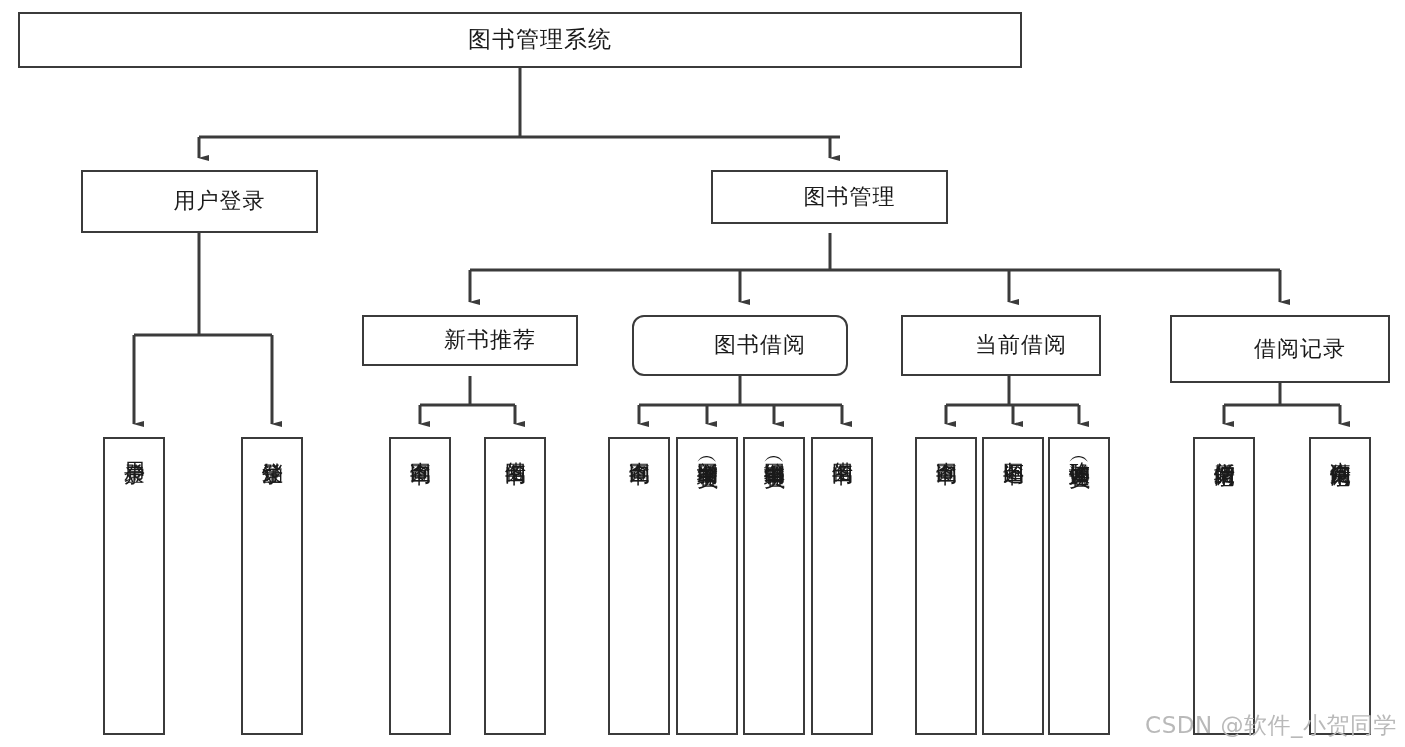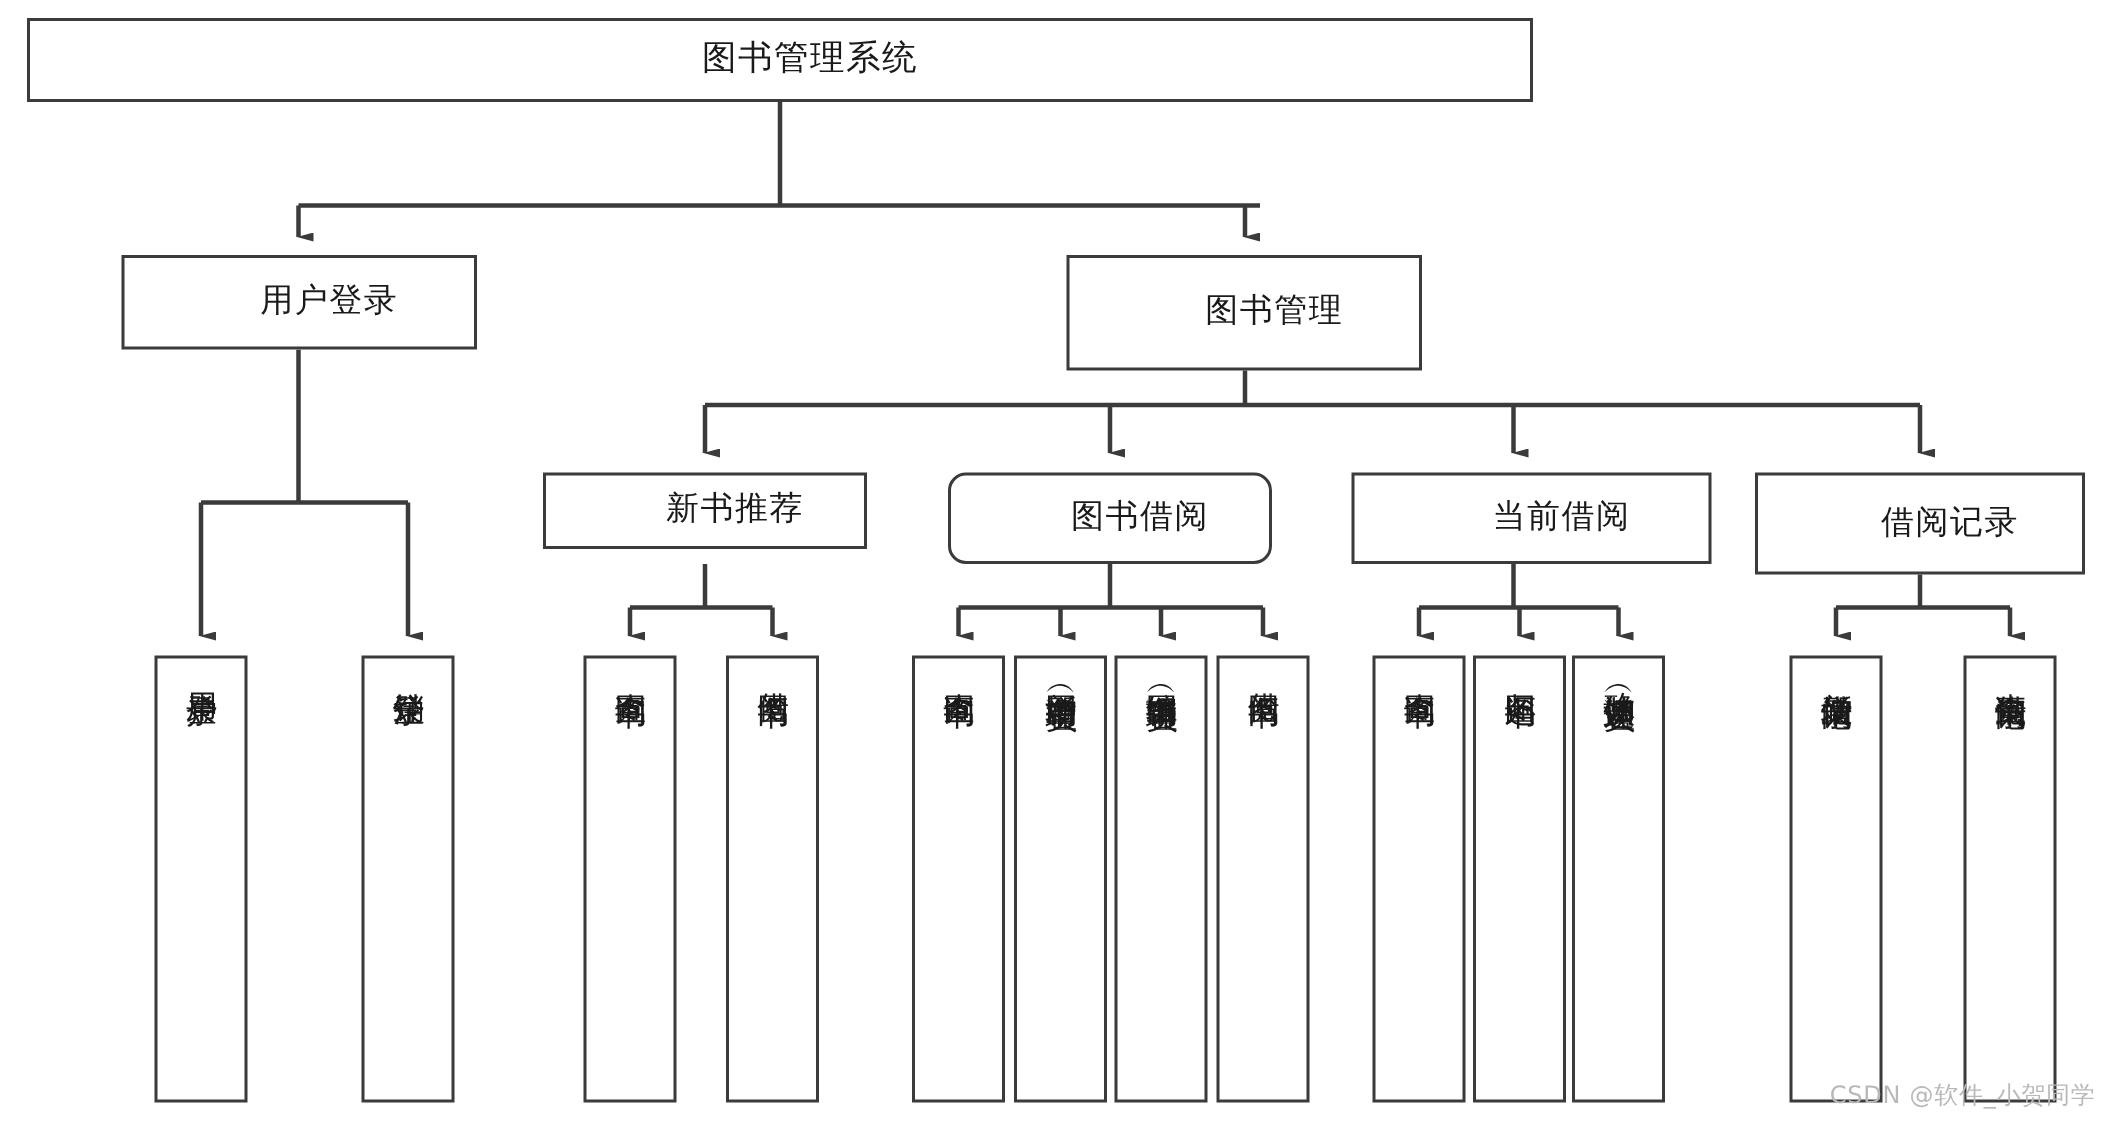--- a/index.html
+++ b/index.html
@@ -58,21 +58,21 @@
     text-align: left;
     max-height: 100%;
   }
   .node.root {
     font-size: 23px;
   }
   .watermark {
     position: absolute;
     right: 8px;
     bottom: 6px;
-    font-size: 16px;
+    font-size: 23px;
     color: #b9b9b9;
     letter-spacing: 0.5px;
     white-space: nowrap;
   }
 </style>
 </head>
 <body>
 
 <div id="canvas">
 
@@ -126,31 +126,31 @@
     </g>
   </svg>
 
   <div class="node horiz root" style="left:18px; top:12px; width:1004px; height:56px;">
     <span>图书管理系统</span>
   </div>
 
   <div class="node horiz" style="left:81px; top:170px; width:237px; height:63px;">
     <span>用户登录</span>
   </div>
-  <div class="node horiz" style="left:711px; top:170px; width:237px; height:77px;">
+  <div class="node horiz" style="left:711px; top:170px; width:237px; height:54px;">
     <span>图书管理</span>
   </div>
 
   <div class="node horiz" style="left:362px; top:315px; width:216px; height:51px;">
     <span>新书推荐</span>
   </div>
   <div class="node horiz" style="left:632px; top:315px; width:216px; height:61px;border-radius:12px;">
     <span>图书借阅</span>
   </div>
-  <div class="node horiz" style="left:901px; top:315px; width:240px; height:61px;">
+  <div class="node horiz" style="left:901px; top:315px; width:200px; height:61px;">
     <span>当前借阅</span>
   </div>
   <div class="node horiz" style="left:1170px; top:315px; width:220px; height:68px;">
     <span>借阅记录</span>
   </div>
 
   <div class="node vert" style="left:103px; top:437px; width:62px; height:298px;">
     <span>用户登录</span>
   </div>
   <div class="node vert" style="left:241px; top:437px; width:62px; height:298px;">

